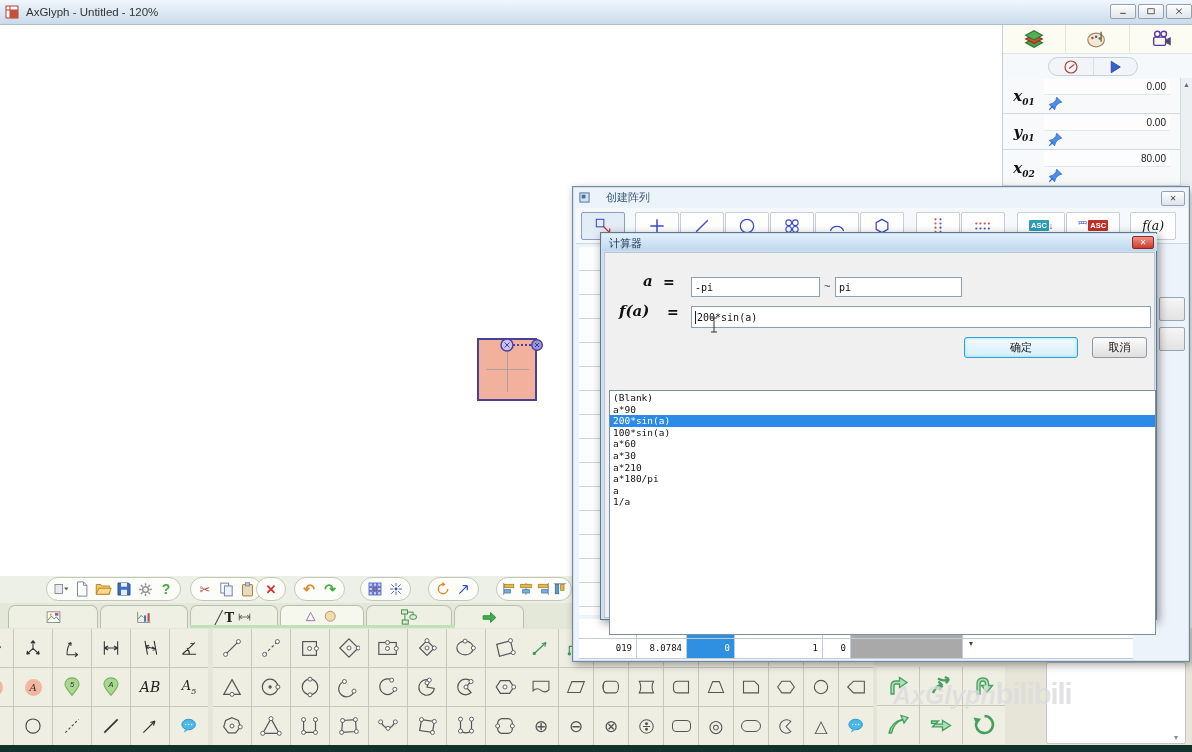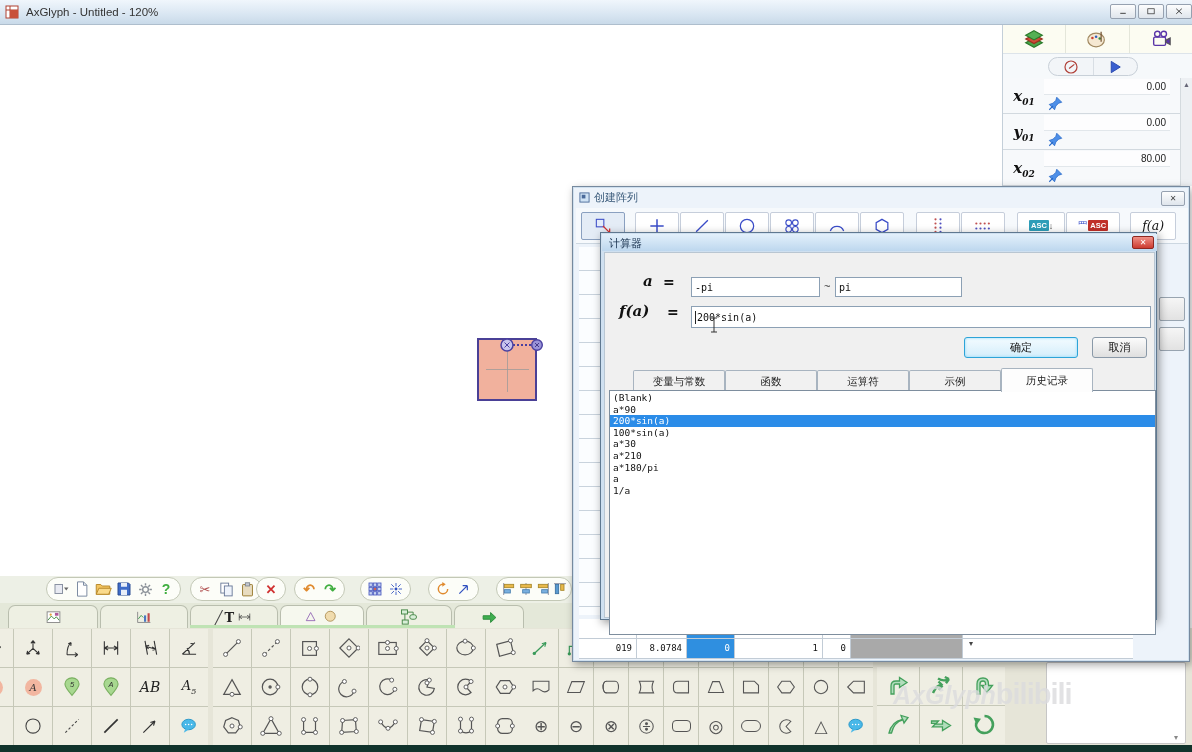--- a/index.html
+++ b/index.html
@@ -33,21 +33,21 @@
 #rp-props{position:absolute;left:0;top:53px;width:178px}
 .prop-row{position:relative;width:178px;height:36px;border-bottom:1px solid #d2d9df;background:#f7f9fb}
 .prop-label{position:absolute;left:2px;top:9px;width:38px;text-align:center;font-family:"DejaVu Serif",serif;font-style:italic;font-weight:bold;font-size:15px;color:#111}
 .prop-label sub{font-size:9px}
 .prop-value{position:absolute;left:41px;top:1px;width:126px;height:16px;background:#fdfdfe;border-bottom:1px solid #e2e7eb;font-size:10px;color:#222;text-align:right;padding:2px 4px 0 0}
 .prop-pin{position:absolute;left:45px;top:18px}
 #rp-scroll{position:absolute;left:1180px;top:78px;width:12px;height:108px;background:#edf0f3;border-left:1px solid #d4dade;z-index:2;font-size:7px;color:#667;text-align:center;padding-top:3px}
 
 
 #array-dialog{position:absolute;left:572px;top:186px;width:618px;height:476px;background:#edf3fa;border:1px solid #76899e;box-shadow:0 0 0 1px #cfe0ef inset,2px 3px 8px rgba(0,0,0,.35);z-index:10}
-#ad-title{position:absolute;left:6px;top:3px;font-size:11px;color:#3a5a7a;display:flex;align-items:center;gap:4px}
+#ad-title{position:absolute;left:6px;top:3px;font-size:11px;color:#3a5a7a;display:flex;align-items:center;gap:16px}
 #ad-close{position:absolute;left:588px;top:4px;width:24px;height:15px;background:linear-gradient(#fdfdfd,#dfe5ec);border:1px solid #96a1b0;border-radius:2px;display:flex;align-items:center;justify-content:center;font-size:8px;color:#444}
 #ad-toolbar{position:absolute;left:3px;top:21px;width:612px;height:36px;background:#f6f9fc;border-bottom:1px solid #ccd7e1;display:flex;align-items:center;padding-left:5px}
 .ad-btn{min-width:28px;height:28px;background:#fff;border:1px solid #c6cedb;border-radius:2px;display:flex;align-items:center;justify-content:center;margin-right:1px;padding:0 11px}
 .ad-btn:nth-child(1){background:#e4ecf6;border-color:#8aa0c0}
 .ad-btn:nth-child(2){margin-left:9px}
 .ad-btn:nth-child(8){margin-left:11px}
 .ad-btn:nth-child(10){margin-left:11px}
 .ad-btn:nth-child(12){margin-left:9px}
 #ad-leftcol{position:absolute;left:6px;top:60px;width:23px;height:368px;background:repeating-linear-gradient(#fbfdff 0 23px,#c9d3dd 23px 24px);border-right:1px solid #c9d3dd}
 #ad-table{position:absolute;left:6px;top:432px;width:554px;height:40px;font-family:"DejaVu Sans Mono",monospace;font-size:9px;color:#111}
@@ -378,32 +378,26 @@
       <span id="fa-caret"></span>
       <span>200*sin(a)</span>
     </div>
     <span id="ibeam">
         <svg width="10" height="16" viewBox="0 0 10 16">
           <path d="M2 1 H8 M5 1 V15 M2 15 H8" stroke="#333" fill="none"></path>
         </svg>
       </span>
     <div id="btn-ok">确定</div>
     <div id="btn-cancel">取消</div>
-    <div id="calc-tabs">
-        <div class="ctab">变量与常数</div>
-        <div class="ctab">函数</div>
-        <div class="ctab">运算符</div>
-        <div class="ctab">示例</div>
-        <div class="ctab active">历史记录</div>
-      </div>
     <div id="calc-list">
         <div class="hist-item">(Blank)</div>
         <div class="hist-item">a*90</div>
         <div class="hist-item selected">200*sin(a)</div>
         <div class="hist-item">100*sin(a)</div>
+        <div class="hist-item">a*60</div>
         <div class="hist-item">a*30</div>
         <div class="hist-item">a*210</div>
         <div class="hist-item">a*180/pi</div>
         <div class="hist-item">a</div>
         <div class="hist-item">1/a</div>
       </div>
   </div>
 </div>
 
 <div id="toolbar1">

